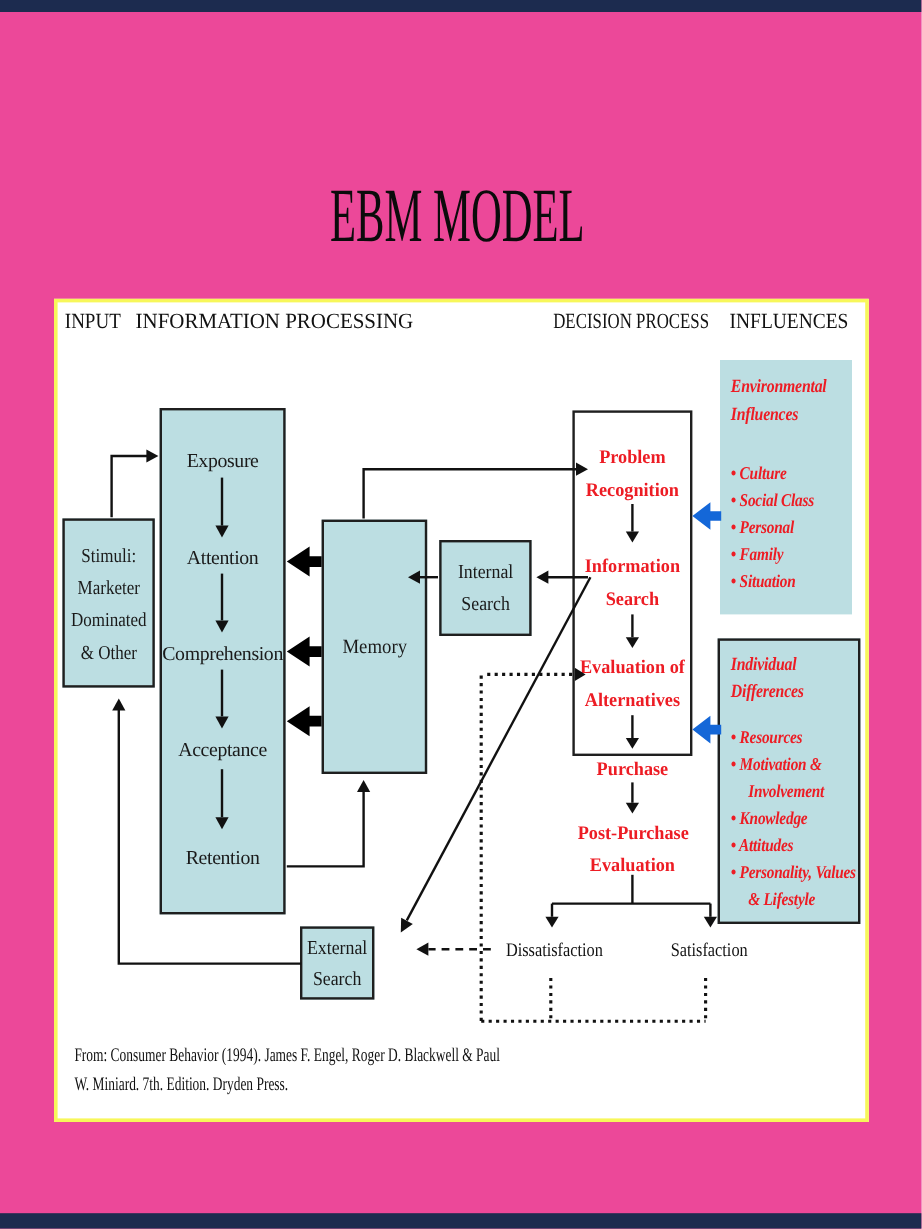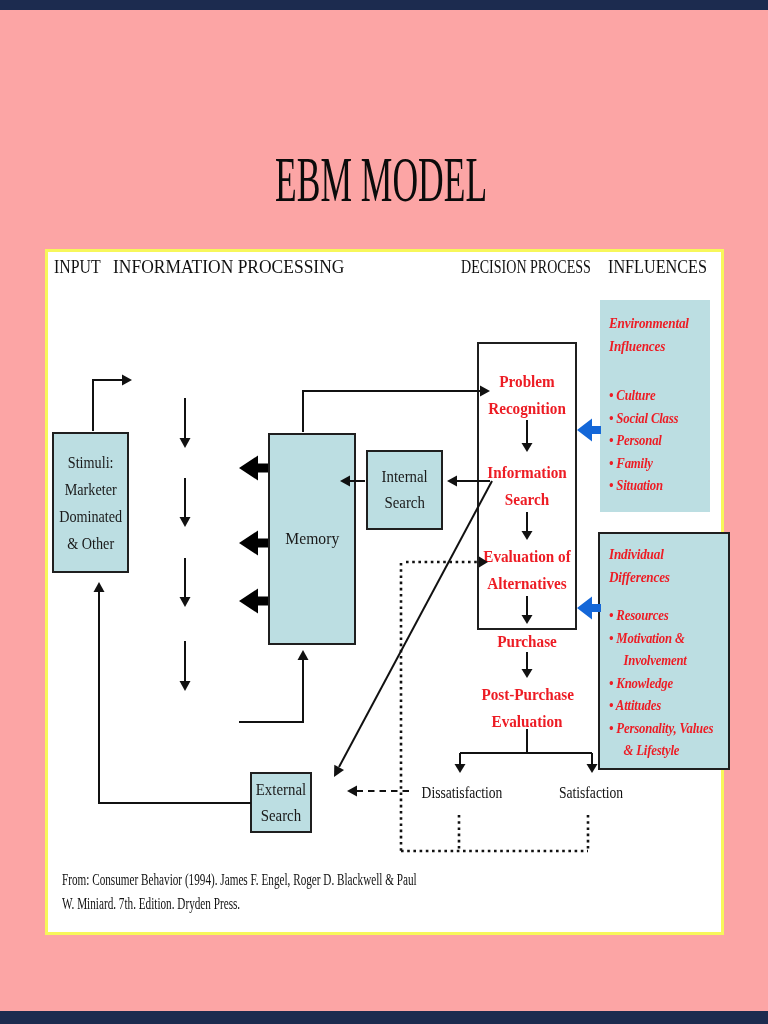--- a/index.html
+++ b/index.html
@@ -1,17 +1,17 @@
 <!DOCTYPE html>
 <html style="--box-fill: #bcdee2; --frame-border: #f7f75a; --decision-text: #ed1c24; --influence-text: #ed1c24; --block-arrow-blue: #1467d8; --line-black: #111111; --bar-navy: #1c2b4f;"><head>
 <meta charset="utf-8">
 <style>
   html,body{margin:0;padding:0;}
   body{width:768px;height:1024px;background:#ffffff;font-family:"Liberation Serif","DejaVu Serif",serif;}
-  .page{position:relative;width:768px;height:1024px;background:#fca5a5;overflow:hidden;}
+  .page{position:relative;width:768px;height:1024px;background:#ec4899;overflow:hidden;}
   .viewer-bar{position:absolute;left:0;width:768px;background:var(--bar-navy,#1c2b4f);}
   .viewer-bar.top{top:0;height:10px;}
   .viewer-bar.bottom{bottom:0;height:13px;}
 
   .slide-title{position:absolute;left:275px;top:148px;font-size:64px;line-height:1;color:#0b0b0b;
     white-space:nowrap;transform:scaleX(0.555);transform-origin:left top;letter-spacing:0;}
 
   .frame{position:absolute;left:45px;top:249px;width:679px;height:686px;box-sizing:border-box;
     border:3px solid var(--frame-border,#f7f75a);background:#fff;}
 
@@ -43,21 +43,21 @@
   .decision{position:absolute;left:477px;top:342px;width:100px;height:288px;box-sizing:border-box;
     background:#fff;border:2px solid #1f1f1f;}
   .dstep{position:absolute;left:0;width:100%;text-align:center;color:var(--decision-text,#ed1c24);
     font-weight:bold;font-size:16px;line-height:27px;transform:scaleX(0.95);transform-origin:center;
     white-space:nowrap;}
   .ds1{top:24px;}.ds2{top:115px;}.ds3{top:199px;}.ds4{top:284px;}.ds5{top:337px;}
 
   .infbox{position:absolute;box-sizing:border-box;background:var(--box-fill,#bcdee2);
     color:var(--influence-text,#ed1c24);font-weight:bold;font-style:italic;}
   .envbox{left:600px;top:300px;width:110px;height:212px;}
-  .indbox{left:598px;top:532px;width:132px;height:238px;border:2px solid #1f1f1f;}
+  .indbox{left:598px;top:532px;width:119px;height:238px;border:2px solid #1f1f1f;}
   .inf-inner{position:absolute;left:9px;top:0;width:130px;transform:scaleX(0.85);transform-origin:left top;
     letter-spacing:-0.2px;}
   .inf-title{font-size:15.5px;line-height:22.5px;white-space:nowrap;}
   .inf-line{font-size:15px;line-height:22.5px;white-space:nowrap;}
   .indent{padding-left:17px;}
   .env-title-block{margin-top:12px;}
   .env-bullets{margin-top:27px;}
   .ind-title-block{margin-top:9px;}
   .ind-bullets{margin-top:16px;}
 
@@ -96,20 +96,27 @@
 
   <div class="bluebox stimuli center-col">
     <div class="inner">
       <div>Stimuli:</div>
       <div>Marketer</div>
       <div>Dominated</div>
       <div>&amp; Other</div>
     </div>
   </div>
 
+  <div class="bluebox processing">
+    <div class="proc-item" style="top:29px">Exposure</div>
+    <div class="proc-item" style="top:110px">Attention</div>
+    <div class="proc-item" style="top:190px">Comprehension</div>
+    <div class="proc-item" style="top:270px">Acceptance</div>
+    <div class="proc-item" style="top:360px">Retention</div>
+  </div>
 
   <div class="bluebox memory center-col">
     <div class="inner">Memory</div>
   </div>
 
   <div class="bluebox intsearch center-col">
     <div class="inner">
       <div>Internal</div>
       <div>Search</div>
     </div>

